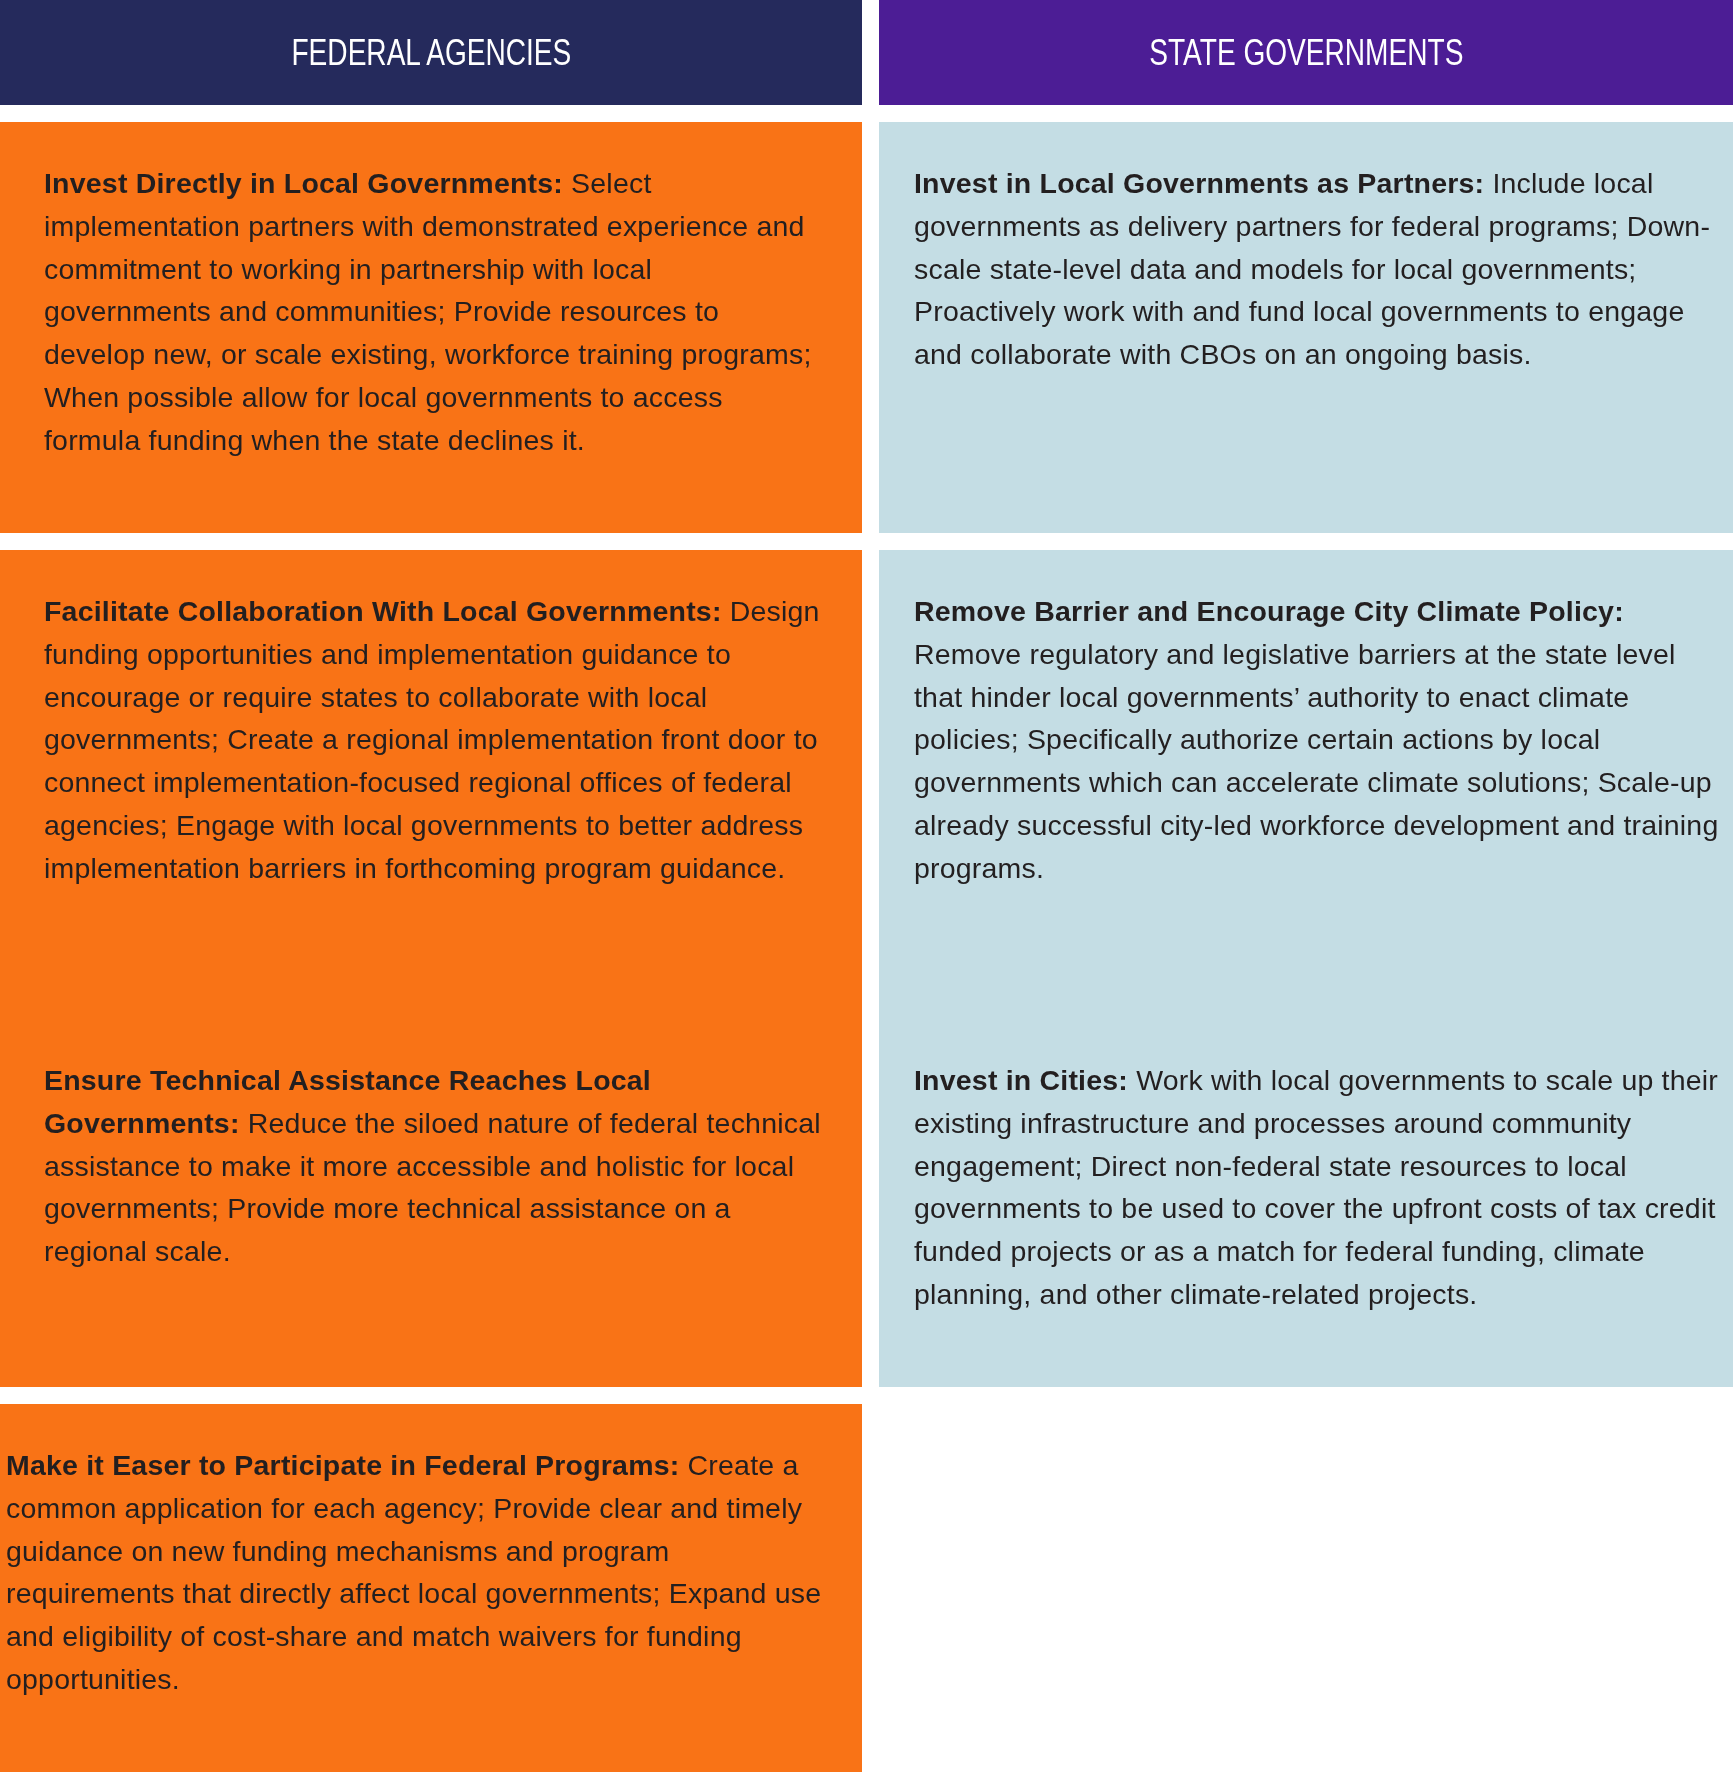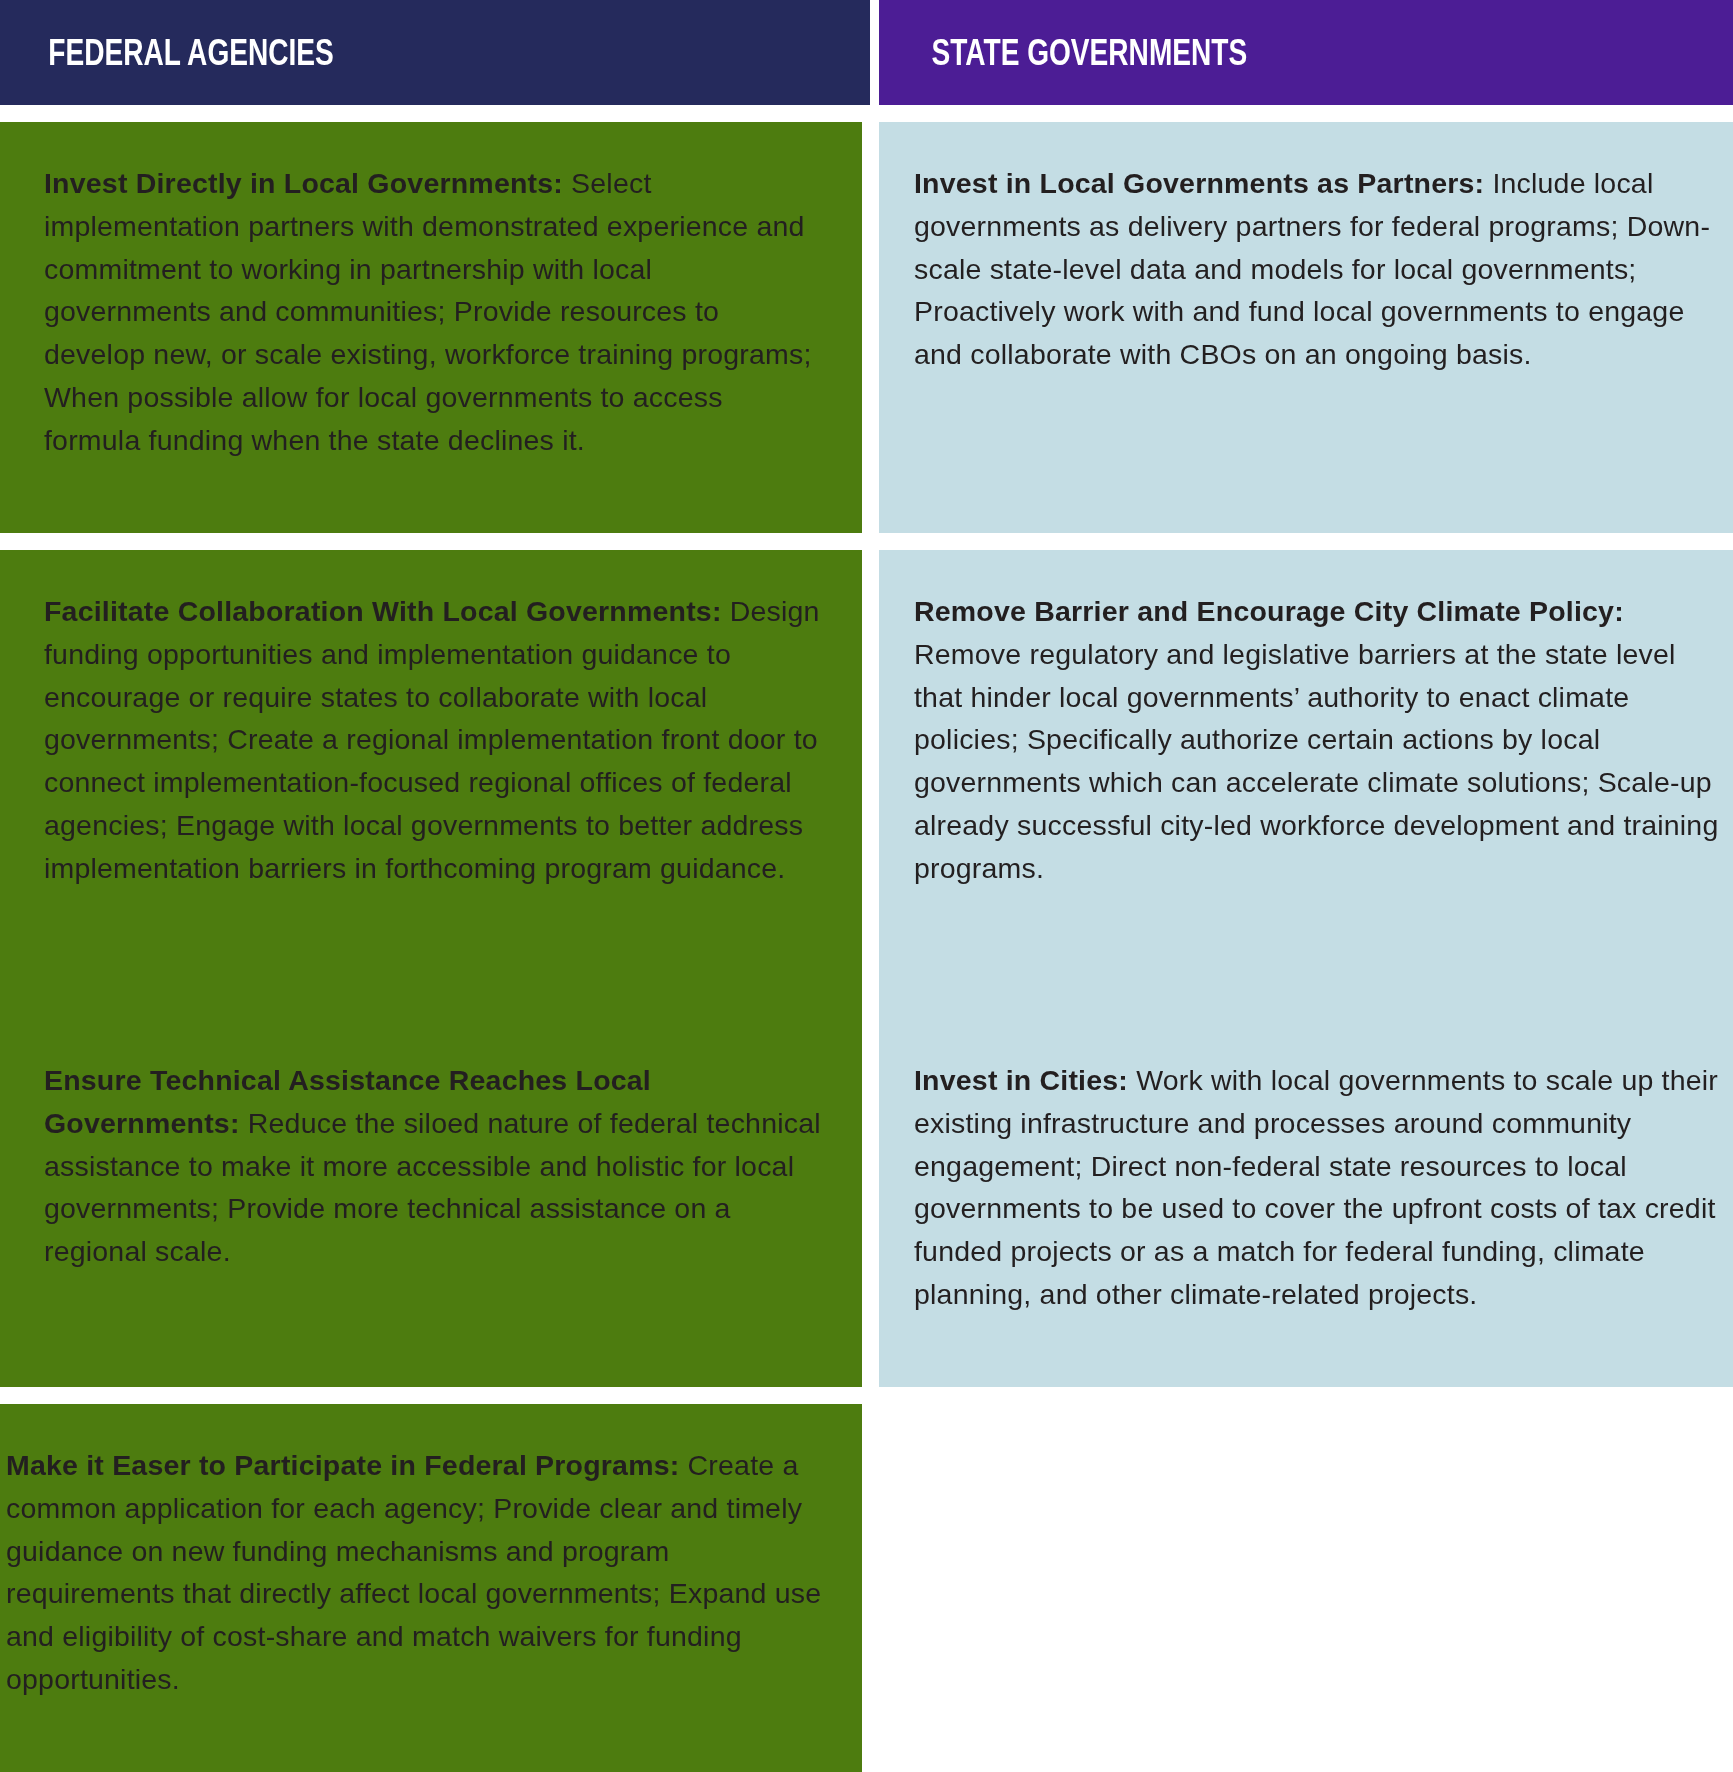--- a/index.html
+++ b/index.html
@@ -13,47 +13,47 @@
       position: relative;
       overflow: hidden;
       font-family: "Liberation Sans", sans-serif;
     }
     .col-header {
       position: absolute;
       top: 0;
       height: 105px;
       display: flex;
       align-items: center;
+      justify-content: center;
       color: #ffffff;
       font-family: "Liberation Sans", sans-serif;
-      font-weight: bold;
+      font-weight: normal;
       font-size: 36px;
       letter-spacing: 0px;
       transform-origin: center;
-      padding-left: 8px;
     }
     .col-header span {
       display: inline-block;
       transform: scaleX(0.78);
     }
     .hdr-federal { left: 0; width: 862px; background: #252a5c; }
     .hdr-state   { left: 879px; width: 854px; background: #4c1d95; }
 
     .cell {
       position: absolute;
       box-sizing: border-box;
       padding: 40px 36px 0 44px;
       color: #231f20;
       font-family: "Liberation Sans", sans-serif;
       font-size: 28.5px;
       line-height: 42.8px;
       letter-spacing: 0.2px;
     }
     .cell .title { font-weight: bold; }
-    .cell.federal { left: 0; width: 862px; background: #4d7c0f; }
+    .cell.federal { left: 0; width: 862px; background: #f97316; }
     .cell.state   { left: 879px; width: 854px; background: #c4dde4; padding-left: 35px; padding-right: 12px; }
 
     .r1 { top: 122px; height: 411px; }
     .r2 { top: 550px; height: 472px; }
     .r3 { top: 1019px; height: 368px; }
     .r4 { top: 1404px; height: 368px; padding-left: 6px; }
   </style>
 </head>
 <body>
 

